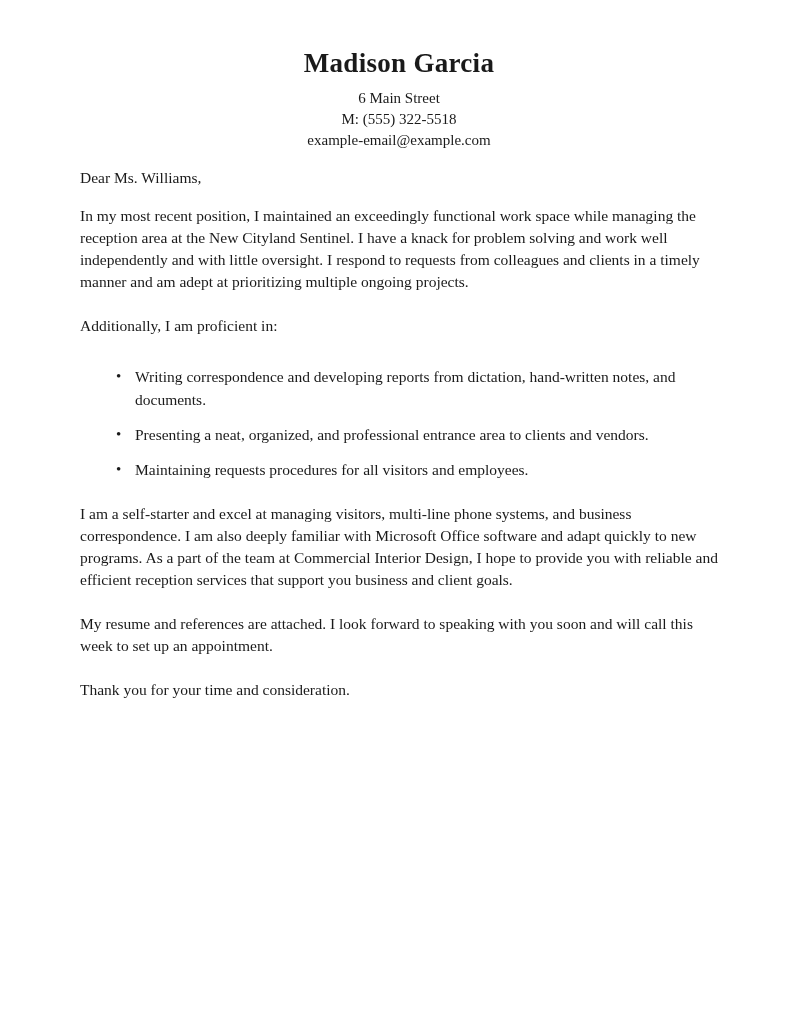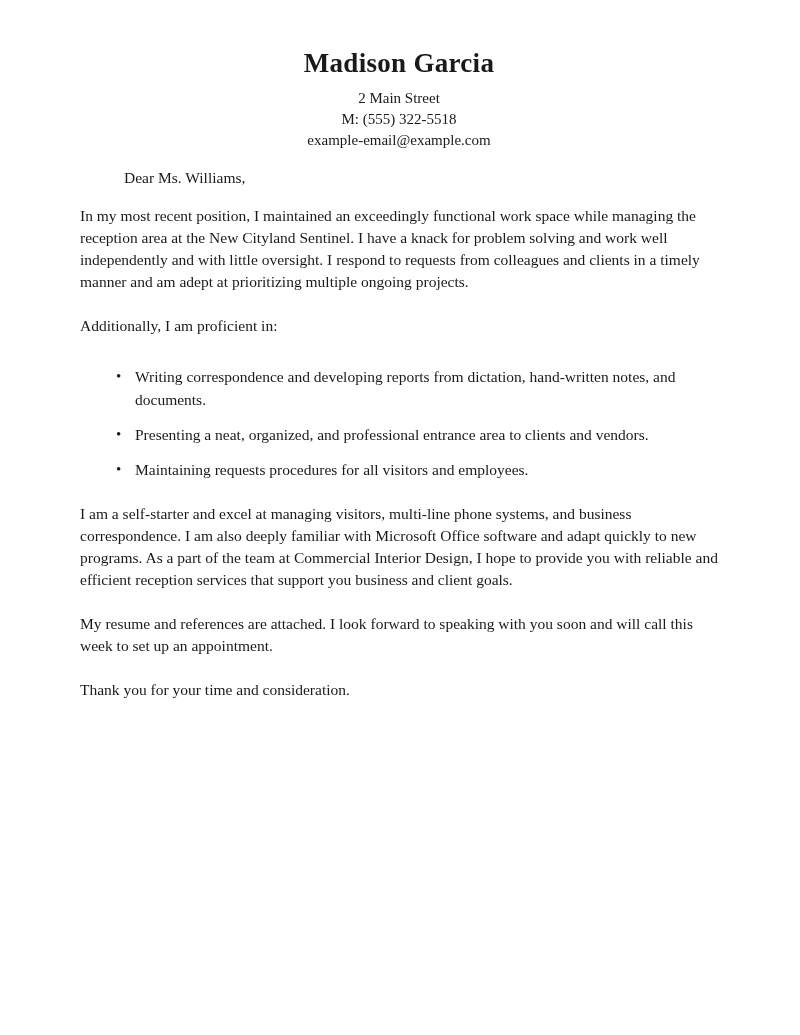--- a/index.html
+++ b/index.html
@@ -34,21 +34,20 @@
   }
   .letter-body {
     font-size: 15.5px;
     line-height: 22px;
   }
   .letter-body p {
     margin: 0 0 22px 0;
   }
   p.salutation {
     margin-bottom: 16px;
-    margin-left: 44px;
   }
   ul.proficiency-list {
     list-style: none;
     margin: 28px 0 22px 0;
     padding: 0 0 0 43px;
   }
   ul.proficiency-list li {
     position: relative;
     line-height: 23px;
     margin: 12px;
@@ -69,21 +68,21 @@
     margin: 48px 0 0 0;
   }
 </style>
 </head>
 <body>
 
 <div class="page">
 
   <header class="letter-header">
     <h1 class="sender-name">Madison Garcia</h1>
-    <div class="addr-line">2 Main Street</div>
+    <div class="addr-line">6 Main Street</div>
     <div class="addr-line">M: (555) 322-5518</div>
     <div class="addr-line">example-email@example.com</div>
   </header>
 
   <main class="letter-body">
 
     <p class="salutation">Dear Ms. Williams,</p>
 
 
     <p>In my most recent position, I maintained an exceedingly functional work space while managing the reception area at the New Cityland Sentinel. I have a knack for problem solving and work well independently and with little oversight. I respond to requests from colleagues and clients in a timely manner and am adept at prioritizing multiple ongoing projects.</p>

